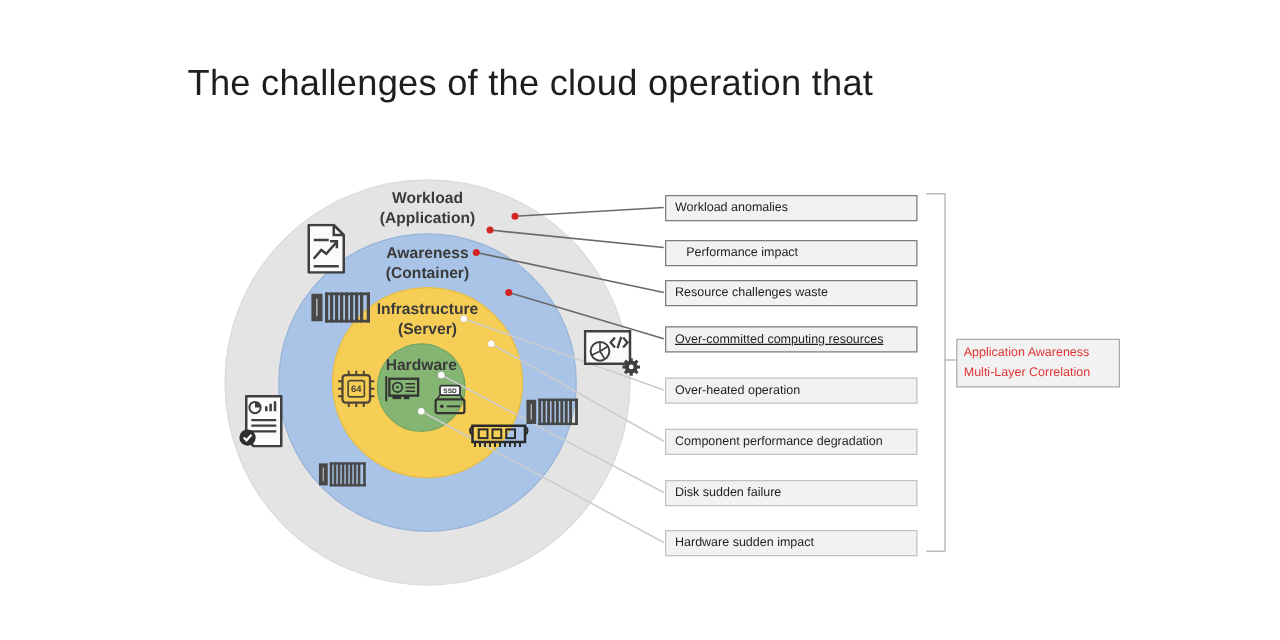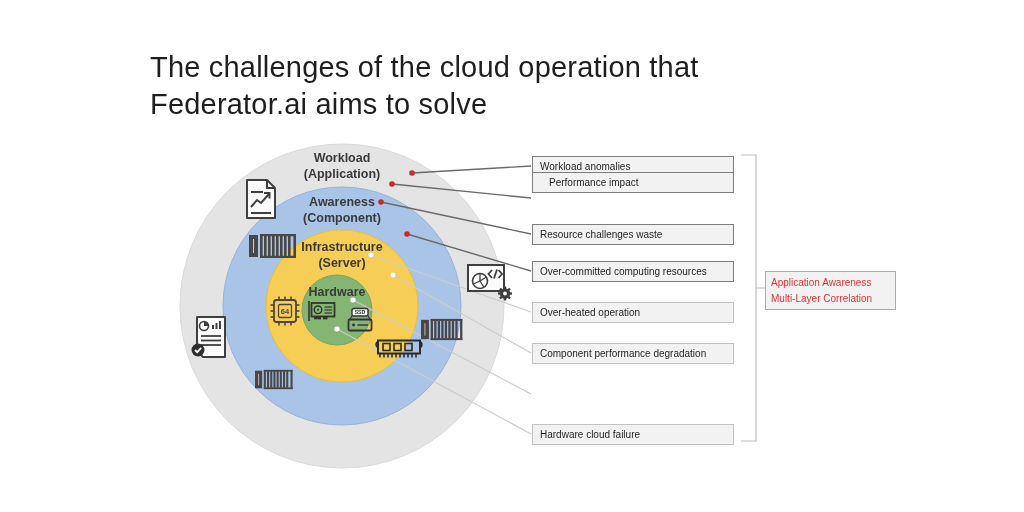--- a/index.html
+++ b/index.html
@@ -20,21 +20,20 @@
         line-height:15.5px;padding:3px 0 0 5px;white-space:nowrap;}
   .icon{position:absolute;}
 </style>
 </head>
 <body>
 
 <div class="slide">
 
   <div class="title">
     <div>The challenges of the cloud operation that</div>
-    <div>Federator.ai aims to solve</div>
   </div>
 
   <svg class="diagram-svg" width="1024" height="512" viewBox="0 0 1024 512">
 
     <circle cx="342" cy="306" r="162" stroke="#dadadb" stroke-width="1" fill="#e4e4e5"></circle>
     <circle cx="342" cy="306" r="119" stroke="#97b3d8" stroke-width="1" fill="#a9c4e6"></circle>
     <circle cx="342" cy="306" r="76" stroke="#e6bd45" stroke-width="1" fill="#f6ce55"></circle>
     <circle cx="337" cy="310" r="35" stroke="#74a661" stroke-width="1" fill="#85b572"></circle>
 
     <g stroke="#6a6a6a" stroke-width="1.4">
@@ -67,37 +66,38 @@
       <circle cx="337" cy="329" r="2.8"></circle>
     </g>
   </svg>
 
   <div class="ring-label" style="left:242px;top:150px;">
     <div>Workload</div>
     <div>(Application)</div>
   </div>
   <div class="ring-label" style="left:242px;top:194px;">
     <div>Awareness</div>
-    <div>(Component)</div>
+    <div>(Container)</div>
   </div>
   <div class="ring-label" style="left:242px;top:239px;">
     <div>Infrastructure</div>
     <div>(Server)</div>
   </div>
   <div class="ring-label" style="left:237px;top:284px;">
     <div>Hardware</div>
   </div>
 
   <div class="chip strong" style="top:156px;">Workload anomalies</div>
-  <div class="chip strong" style="top:172px;padding-left:16px;">Performance impact</div>
+  <div class="chip strong" style="top:192px;padding-left:16px;">Performance impact</div>
   <div class="chip strong" style="top:224px;">Resource challenges waste</div>
-  <div class="chip strong" style="top:261px;">Over-committed computing resources</div>
+  <div class="chip strong" style="top:261px;text-decoration:underline;">Over-committed computing resources</div>
   <div class="chip light" style="top:302px;">Over-heated operation</div>
   <div class="chip light" style="top:343px;">Component performance degradation</div>
-  <div class="chip light" style="top:424px;">Hardware cloud failure</div>
+  <div class="chip light" style="top:384px;">Disk sudden failure</div>
+  <div class="chip light" style="top:424px;">Hardware sudden impact</div>
 
   <div class="summary-box">
     <div>Application Awareness</div>
     <div>Multi-Layer Correlation</div>
   </div>
 
   <svg class="icon" style="left:244px;top:179px;" width="34" height="40" viewBox="0 0 34 40">
     <path d="M3 1 h20 l8 8 v30 h-28 z" fill="#fbfbfb" stroke="#3f3f3f" stroke-width="2" stroke-linejoin="round"></path>
     <path d="M23 1 v8 h8" fill="none" stroke="#3f3f3f" stroke-width="2"></path>
     <line x1="7" y1="13" x2="19" y2="13" stroke="#3f3f3f" stroke-width="2"></line>

